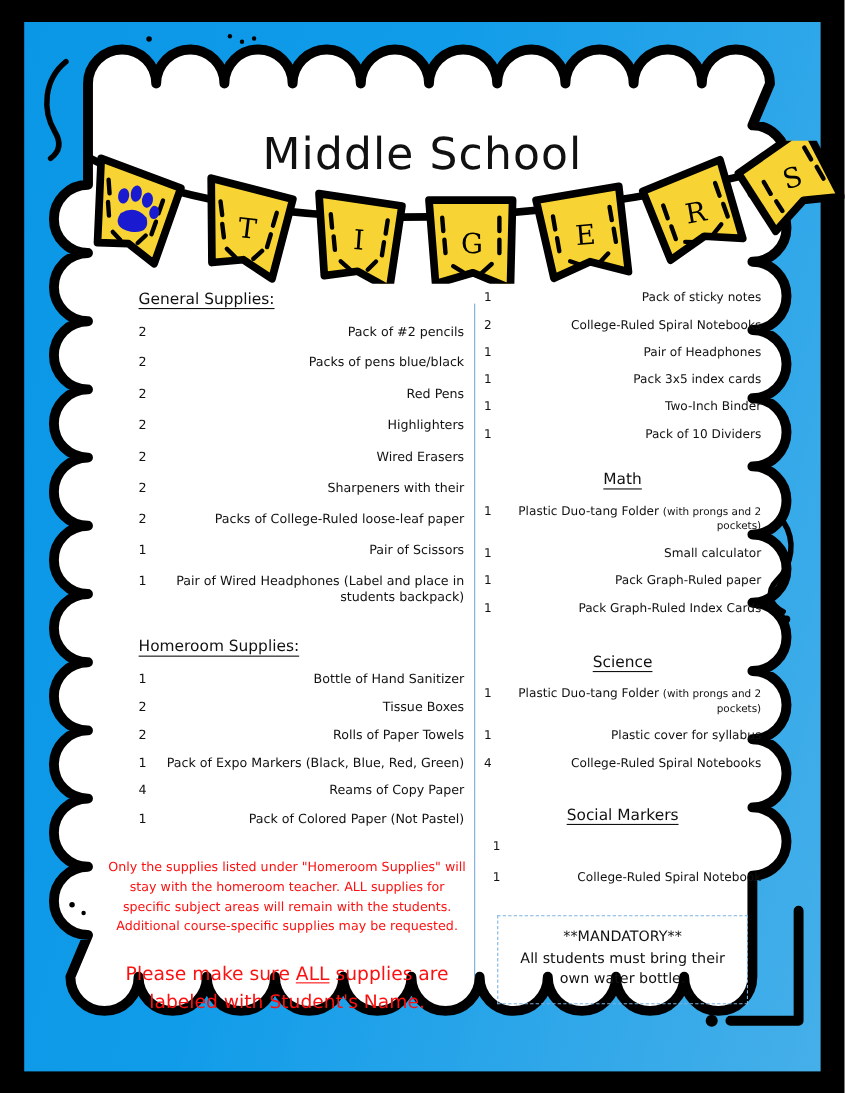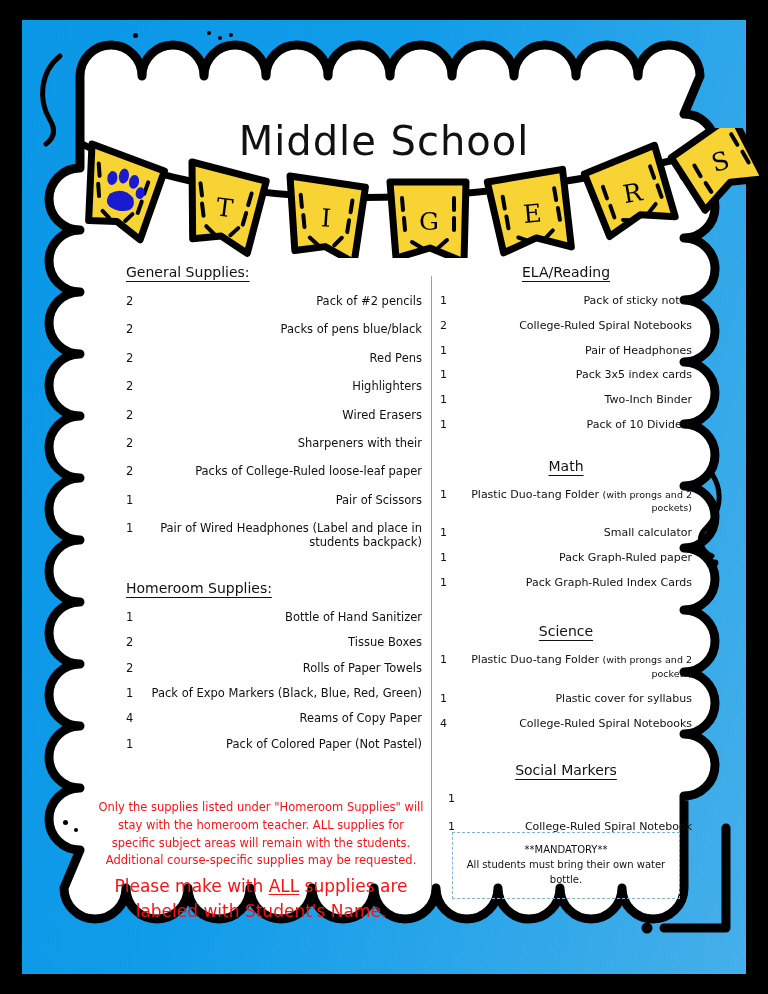--- a/index.html
+++ b/index.html
@@ -134,21 +134,21 @@
   
   .col-right ul.supply-list li { margin-bottom: 11px; font-size: 11px; gap: 5px; }
   .col-right ul.supply-list li .qty { min-width: 7px; }
 
   
   .ss-list li { gap: 16px !important; padding-left: 8px; }
 
   
   .notice {
     position: absolute;
-    left: 96px; top: 767px;
+    left: 96px; top: 748px;
     width: 330px;
     text-align: center;
     font-family: "DejaVu Sans", sans-serif;
     font-size: 11.5px;
     line-height: 1.55;
     color: #fc1111;
   }
   .notice-big {
     position: absolute;
     left: 96px; top: 842px;
@@ -163,21 +163,21 @@
 
   
   .mandatory {
     position: absolute;
     left: 452px; top: 800px;
     width: 206px;
     padding: 9px 10px 11px;
     border: 1px dashed #7fb2de;
     text-align: center;
     font-family: "DejaVu Sans", sans-serif;
-    font-size: 10px;
+    font-size: 13px;
     line-height: 1.5;
     color: #111;
     background: transparent;
   }
   .mandatory .m-head { display:block; }
 </style>
 </head>
 <body>
 
 <div id="page">
@@ -406,21 +406,20 @@
           </li>
         <li style="margin-bottom:11px;">
             <span class="qty">1</span>
             <span class="txt">Pack of Colored Paper (Not Pastel)</span>
           </li>
       </ul>
     </div>
 
     <div class="col-right">
 
-      <h2 class="section-head center-head">ELA/Reading</h2>
       <ul class="supply-list">
         <li>
             <span class="qty">1</span>
             <span class="txt">Pack of sticky notes</span>
           </li>
         <li>
             <span class="qty">2</span>
             <span class="txt">College-Ruled Spiral Notebooks</span>
           </li>
         <li>
@@ -484,21 +483,21 @@
           </li>
         <li>
             <span class="qty">1</span>
             <span class="txt">College-Ruled Spiral Notebook</span>
           </li>
       </ul>
     </div>
 
     <div class="notice">Only the supplies listed under "Homeroom Supplies" will stay with the homeroom teacher. ALL supplies for specific subject areas will remain with the students. Additional course-specific supplies may be requested.</div>
 
-    <div class="notice-big"><span>Please make with </span><u>ALL</u><span> supplies are labeled with Student's Name.</span></div>
+    <div class="notice-big"><span>Please make sure </span><u>ALL</u><span> supplies are labeled with Student's Name.</span></div>
 
     <div class="mandatory">
       <span class="m-head">**MANDATORY**</span>
       <span>All students must bring their own water bottle.</span>
     </div>
 
   </div>
 </div>
 
 </body></html>

